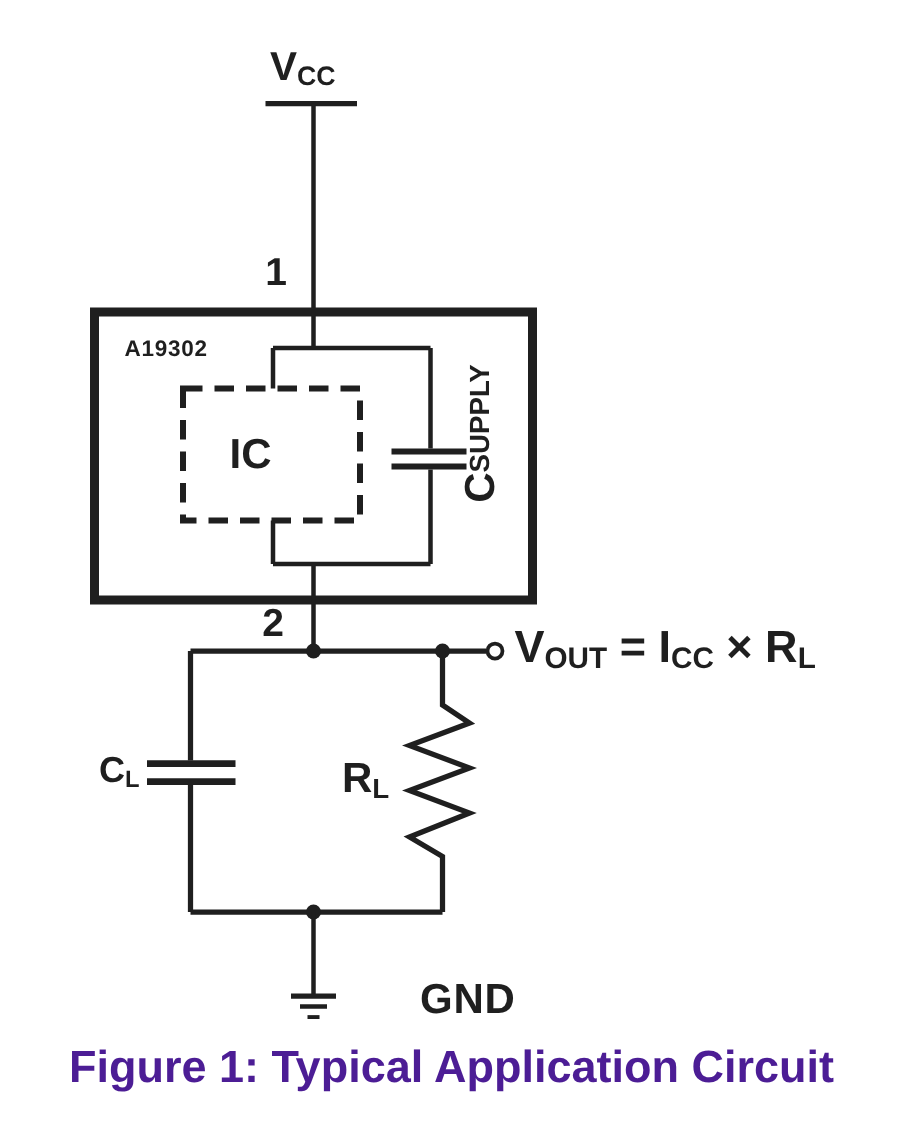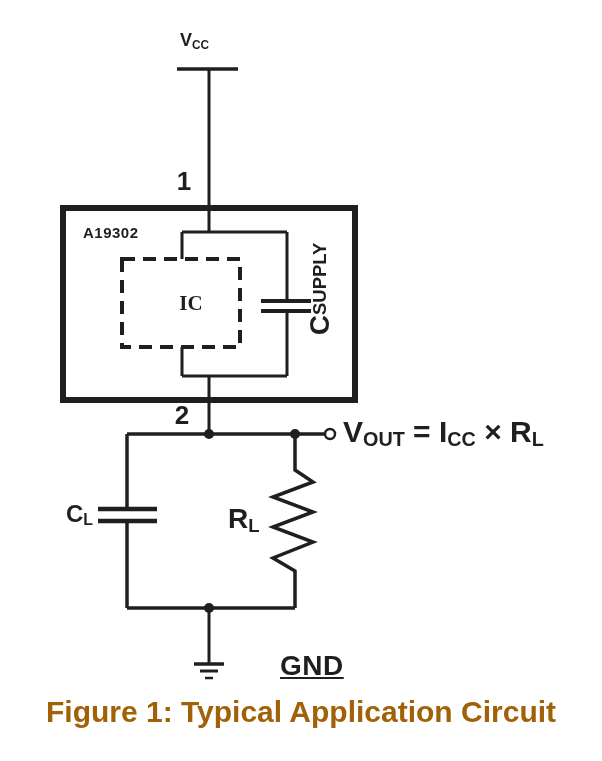--- a/index.html
+++ b/index.html
@@ -3,31 +3,31 @@
 <meta charset="utf-8">
 <style>
   html,body{margin:0;padding:0;background:#ffffff;}
   #page{position:relative;width:602px;height:761px;background:#ffffff;overflow:hidden;
         font-family:"Liberation Sans", sans-serif;color:#1f1f1f;}
   #circuit-svg{position:absolute;left:0;top:0;}
   .lbl{position:absolute;font-weight:bold;color:#1f1f1f;line-height:1;white-space:pre;}
   .sub{font-size:0.66em;vertical-align:-0.22em;font-weight:bold;}
   .pin{font-size:26px;}
   .chipname{font-size:15px;letter-spacing:0.5px;}
-  .iclabel{position:absolute;left:132px;top:259px;width:118px;height:88px;
-           display:flex;align-items:center;justify-content:center;font-size:21px;font-weight:bold;font-family:Liberation Serif, serif;}
+  .iclabel{position:absolute;left:108px;top:259px;width:118px;height:88px;
+           display:flex;align-items:center;justify-content:center;font-size:28px;font-weight:bold;}
   .csupply{position:absolute;left:258px;top:273px;width:124px;height:32px;
            display:flex;align-items:center;justify-content:center;
            transform:rotate(-90deg);transform-origin:50% 50%;font-size:28px;font-weight:bold;}
   .vout{left:343px;top:417px;font-size:30px;}
   .cl{left:66px;top:502px;font-size:24px;}
   .rl{left:208px;top:505px;font-size:28px;margin-left:20px;}
-  .gnd{left:280px;top:652px;font-size:28px;letter-spacing:0.5px;text-decoration:underline;}
-  .caption{left:0;top:697px;width:602px;text-align:center;font-size:30px;color:#a16207;}
-  .vcc{left:180px;top:31px;font-size:18px;}
+  .gnd{left:280px;top:652px;font-size:28px;letter-spacing:0.5px;}
+  .caption{left:0;top:697px;width:602px;text-align:center;font-size:30px;color:#4c1d95;}
+  .vcc{left:180px;top:31px;font-size:27px;}
 </style>
 </head>
 <body>
 
 <div id="page">
 
   <svg id="circuit-svg" width="602" height="761" viewBox="0 0 602 761" fill="none" stroke="#1f1f1f" stroke-linecap="butt">
 
     <line x1="177" y1="69" x2="238" y2="69" stroke-width="3.5"></line>
     <line x1="209" y1="69" x2="209" y2="208" stroke-width="3"></line>

